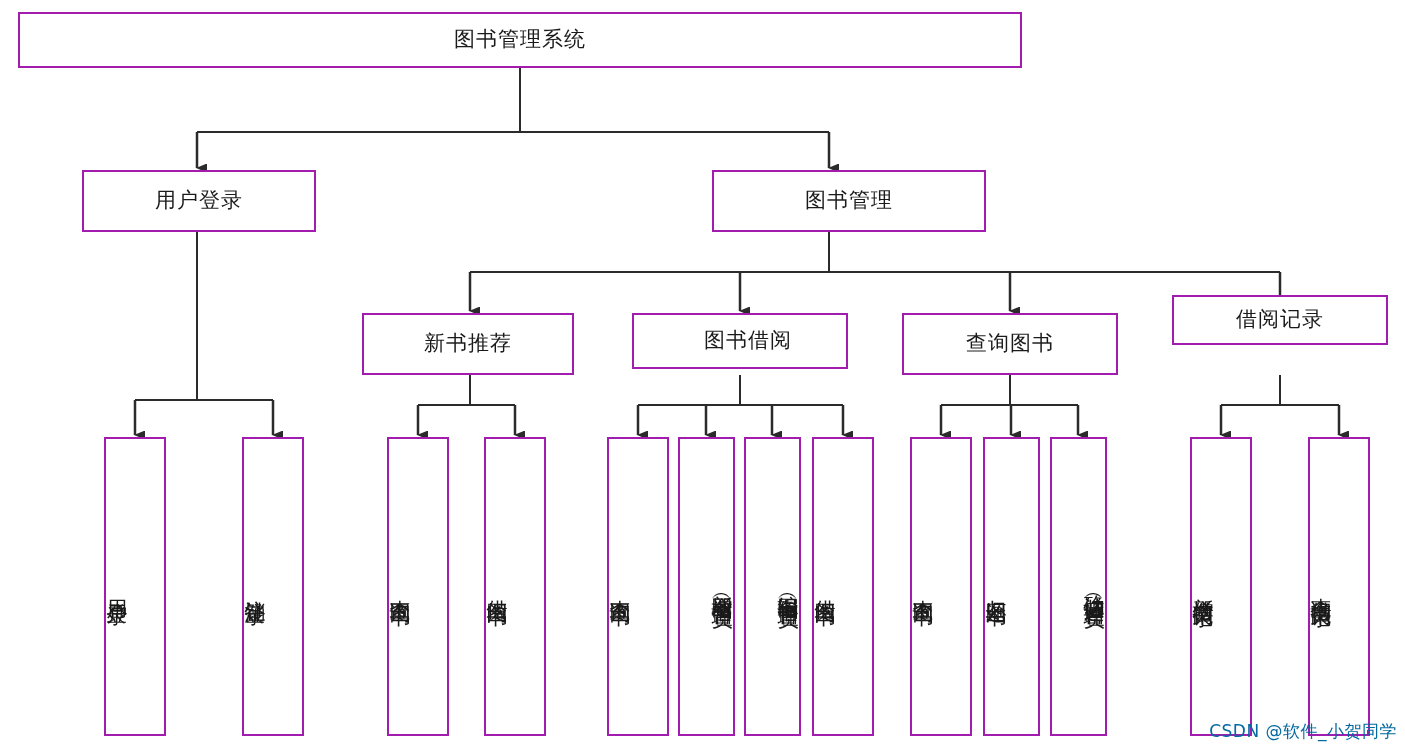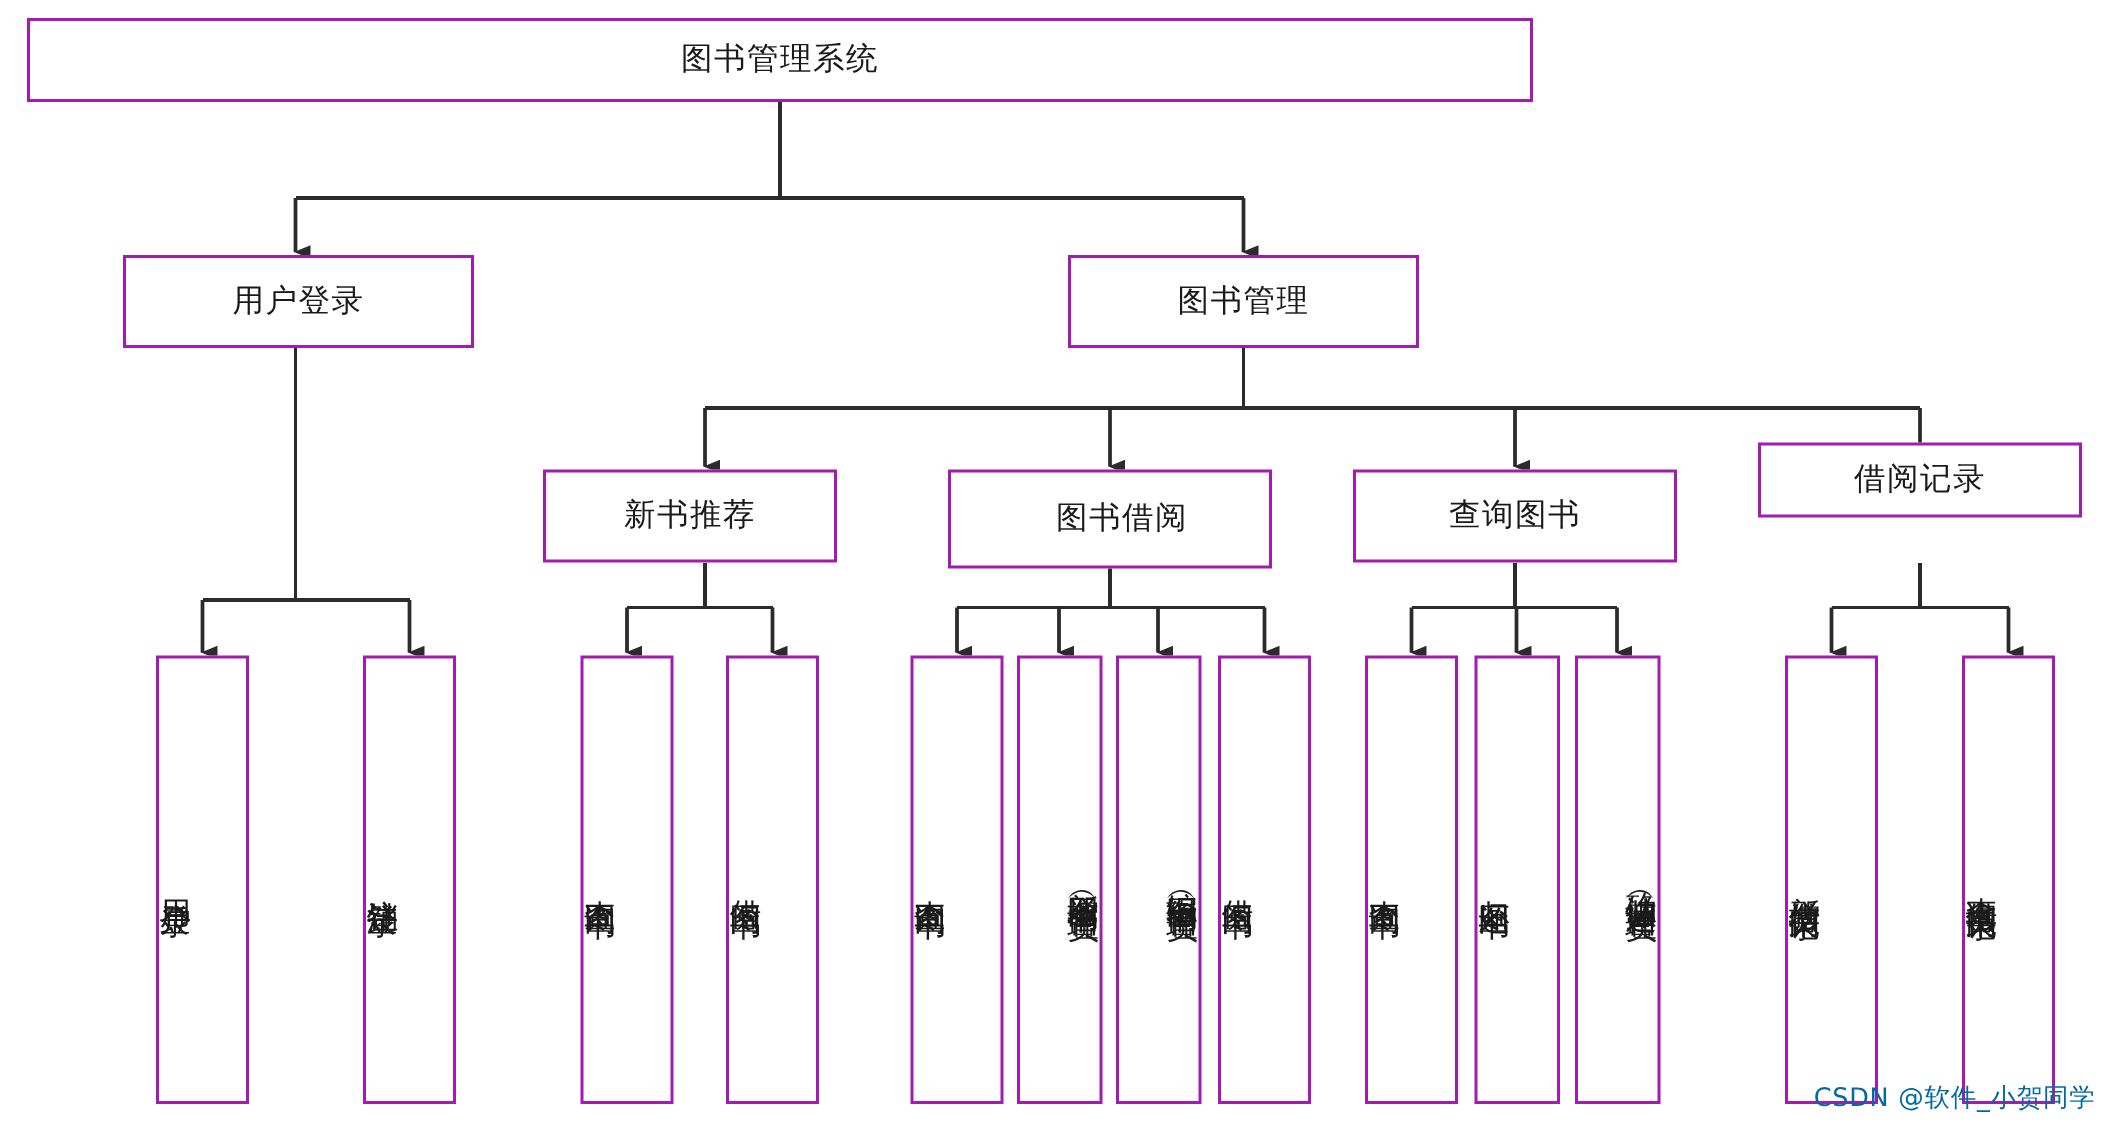--- a/index.html
+++ b/index.html
@@ -118,27 +118,27 @@
       </g>
   </svg>
 
   <div id="nodes-layer">
       <div class="node-box horiz" style="left: 18px; top: 12px; width: 1004px; height: 56px;">
         <span class="node-label">图书管理系统</span>
       </div>
       <div class="node-box horiz" style="left: 82px; top: 170px; width: 234px; height: 62px;">
         <span class="node-label">用户登录</span>
       </div>
-      <div class="node-box horiz" style="left: 712px; top: 170px; width: 234px; height: 62px;">
+      <div class="node-box horiz" style="left: 712px; top: 170px; width: 274px; height: 62px;">
         <span class="node-label">图书管理</span>
       </div>
-      <div class="node-box horiz" style="left: 362px; top: 313px; width: 196px; height: 62px;">
+      <div class="node-box horiz" style="left: 362px; top: 313px; width: 212px; height: 62px;">
         <span class="node-label">新书推荐</span>
       </div>
-      <div class="node-box horiz" style="left: 632px; top: 313px; width: 216px; height: 66px; padding-left: 16px;">
+      <div class="node-box horiz" style="left: 632px; top: 313px; width: 216px; height: 56px; padding-left: 16px;">
         <span class="node-label">图书借阅</span>
       </div>
       <div class="node-box horiz" style="left: 902px; top: 313px; width: 216px; height: 62px;">
         <span class="node-label">查询图书</span>
       </div>
       <div class="node-box horiz" style="left: 1172px; top: 295px; width: 216px; height: 50px;">
         <span class="node-label">借阅记录</span>
       </div>
       <div class="node-box vert align-bottom" style="left: 104px; top: 437px; width: 62px; height: 299px;">
         <span class="node-label">用户登录</span>

